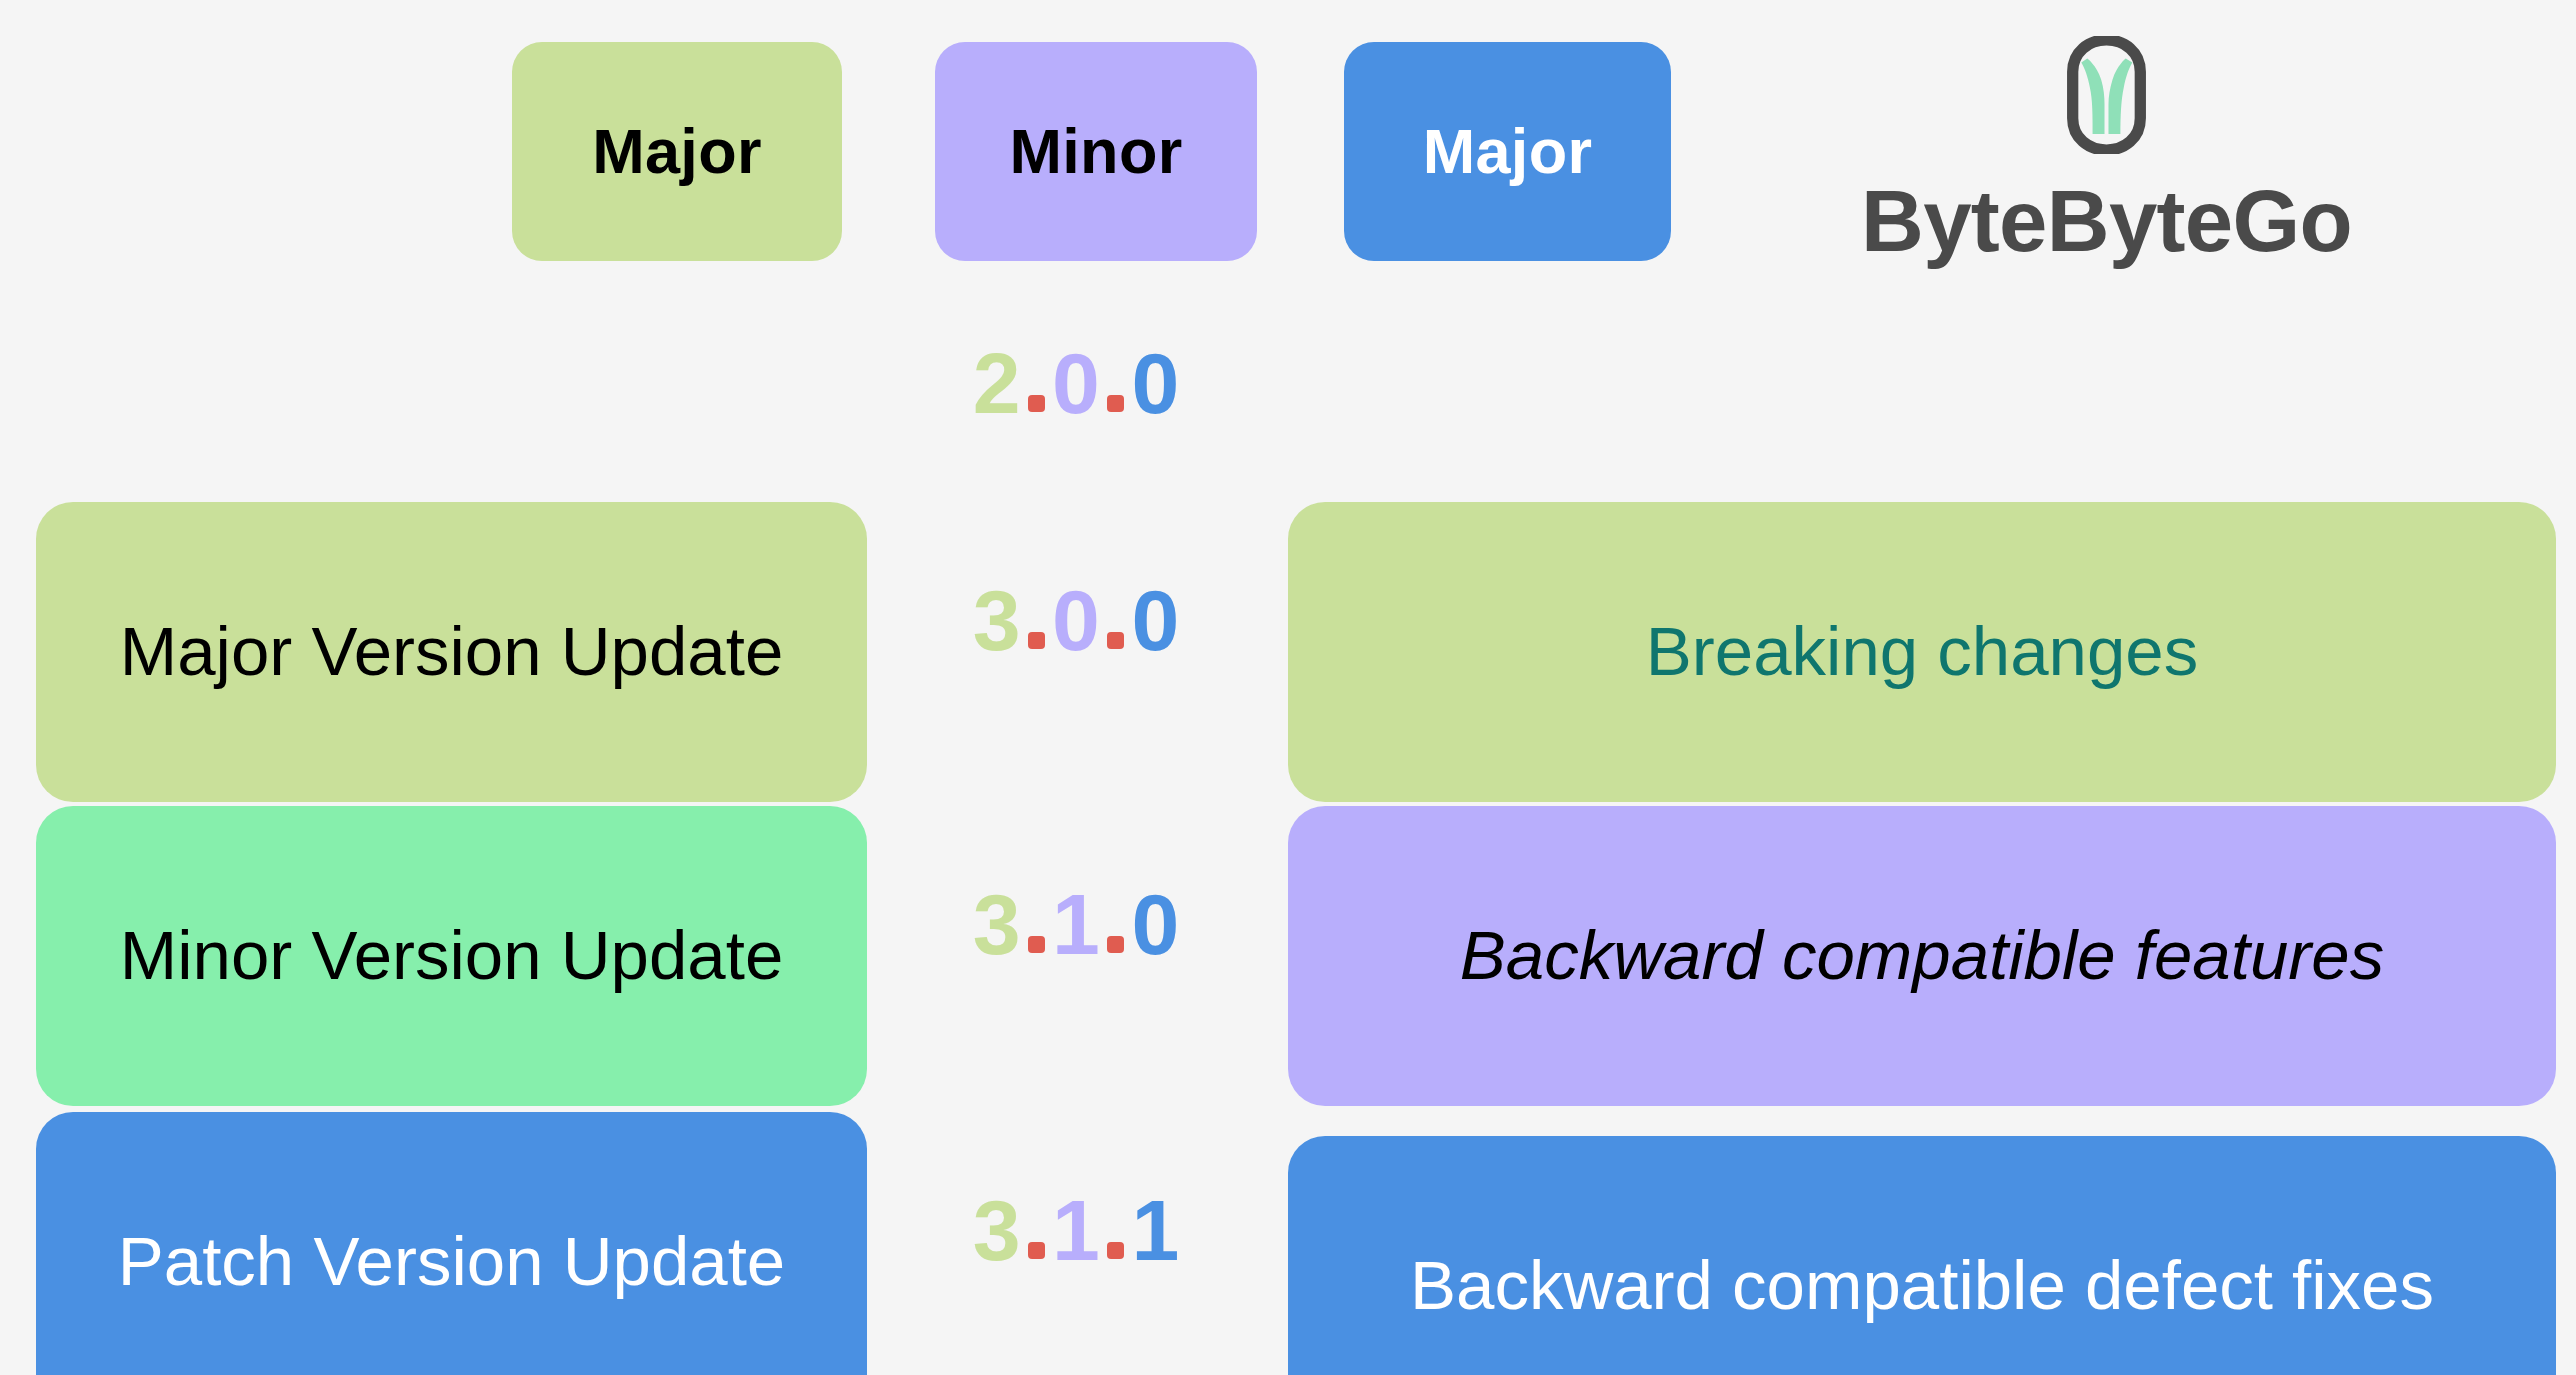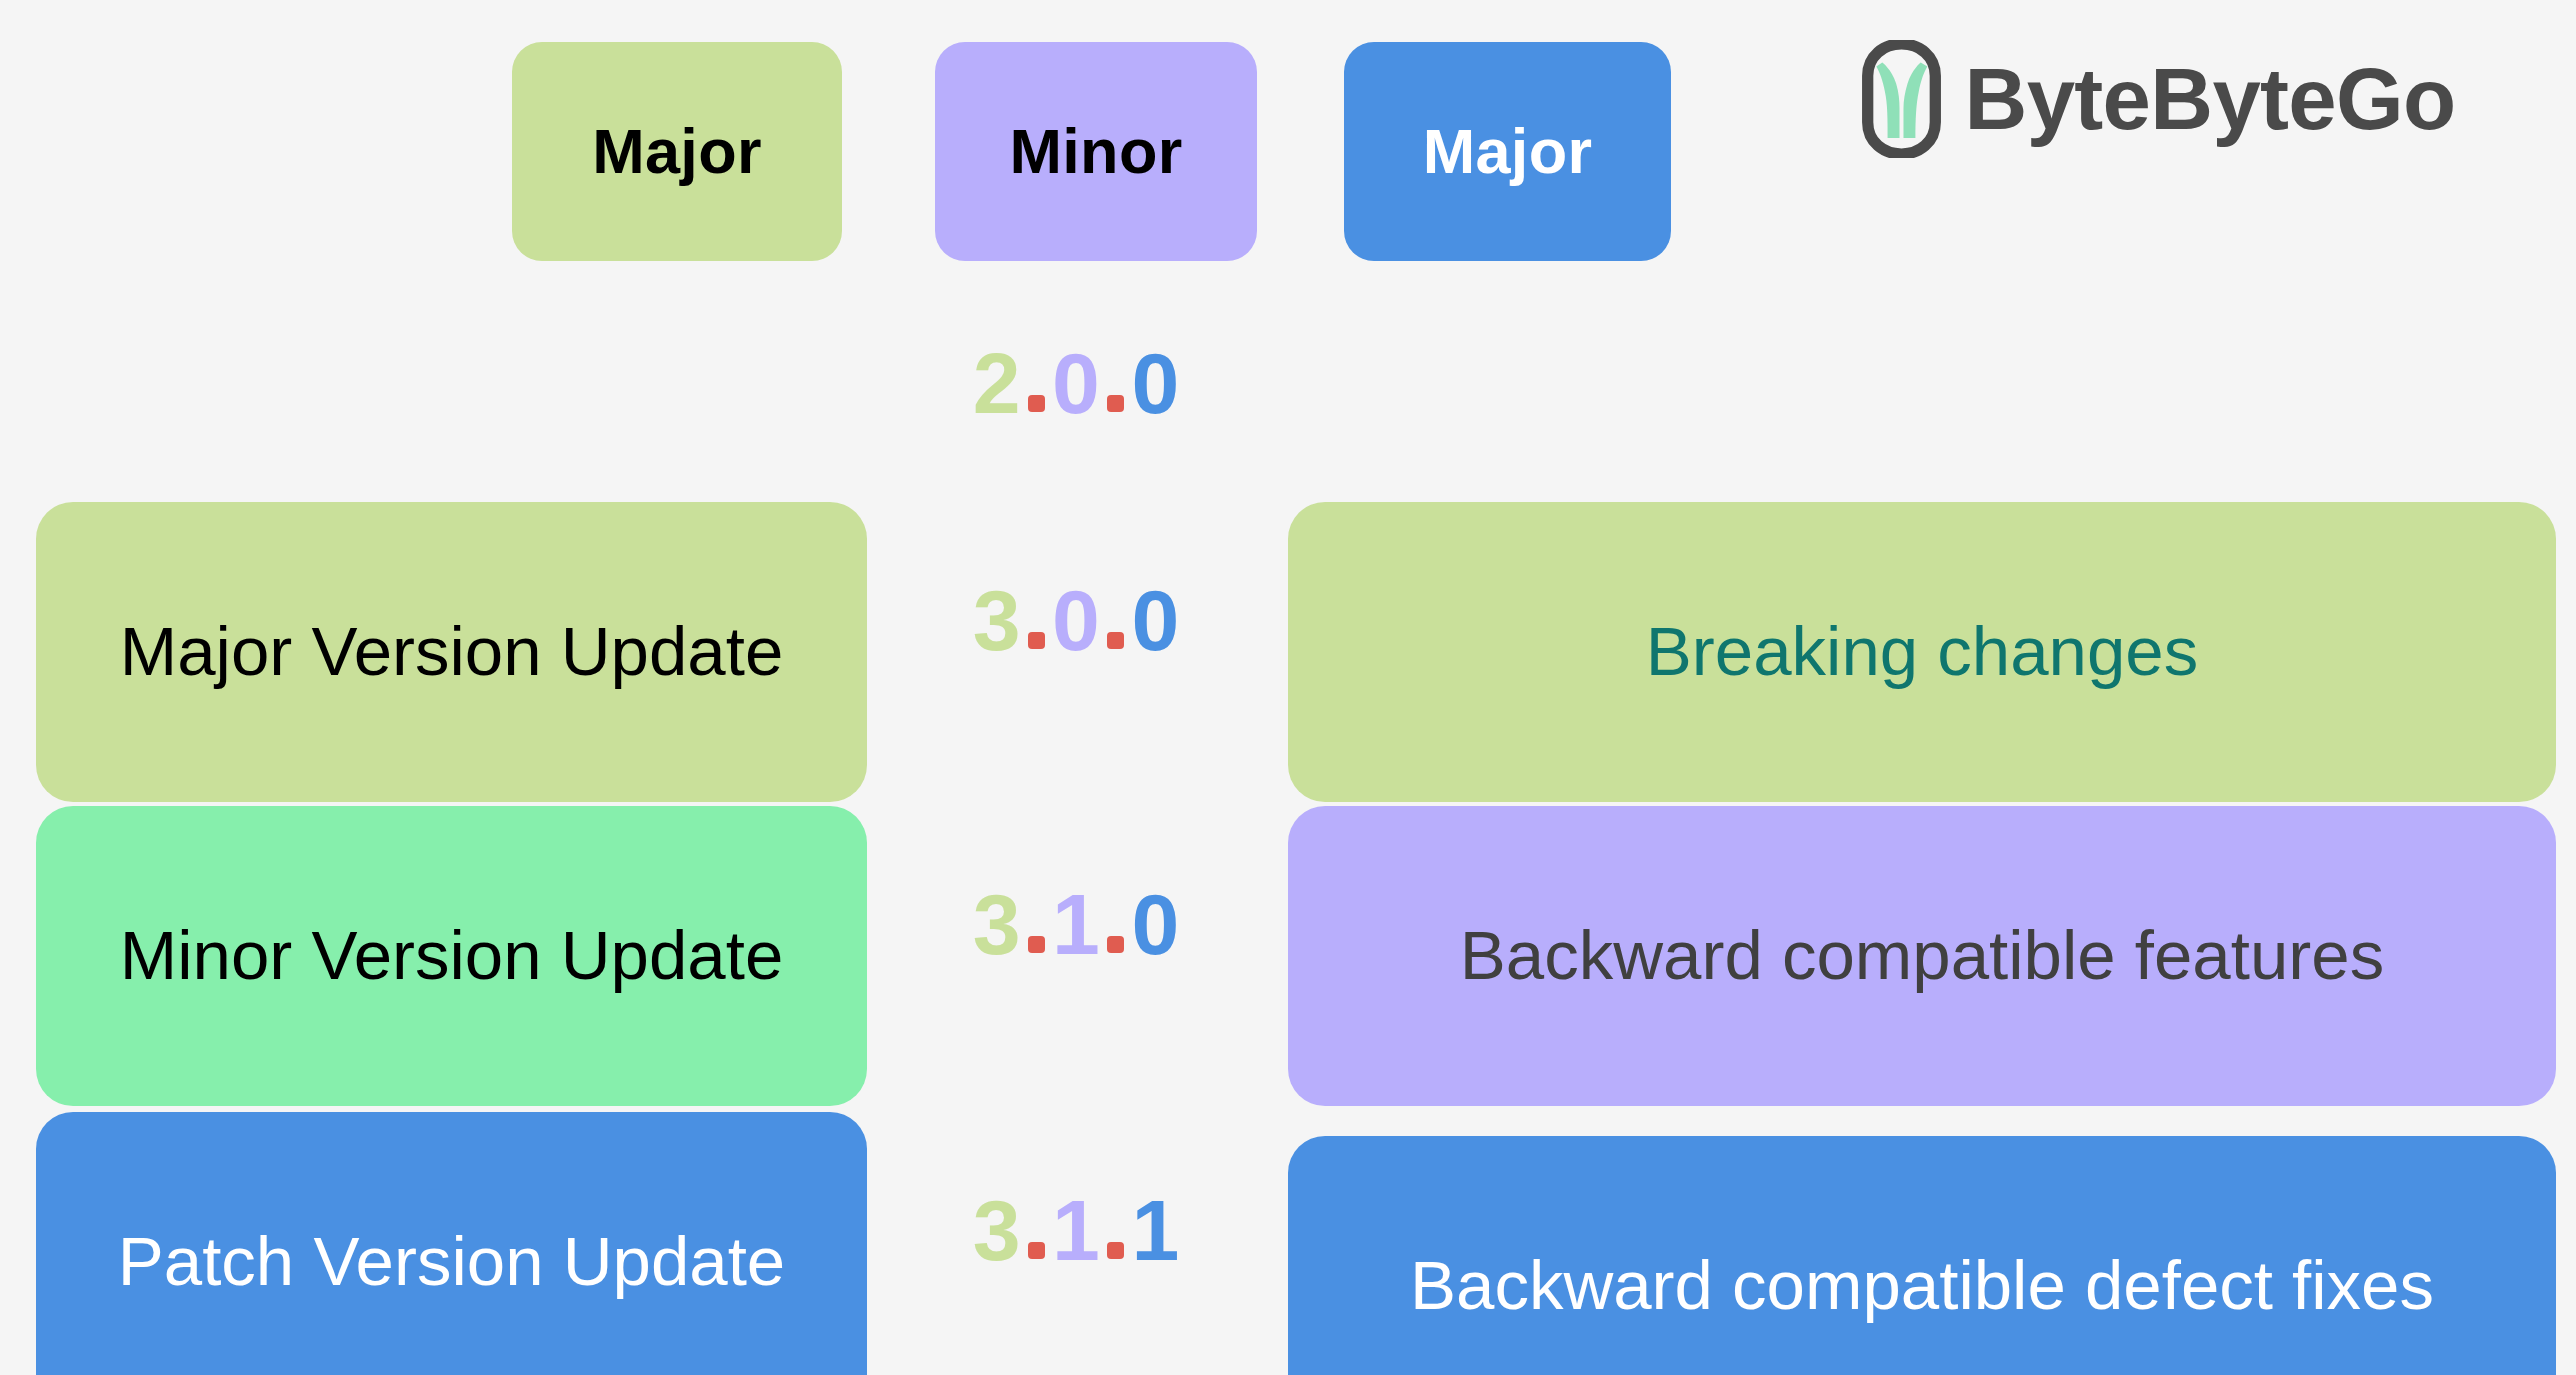--- a/index.html
+++ b/index.html
@@ -47,20 +47,21 @@
 
   
   .logo-wrap {
     position: absolute;
     left: 1861px;
     top: 36px;
     display: flex;
     align-items: center;
     gap: 22.5px;
     height: 125px;
+    flex-direction: column;
   }
   .logo-mark {
     width: 81px;
     height: 118px;
     flex: 0 0 auto;
   }
   .logo-text {
     font-size: 87px;
     font-weight: bold;
     color: #4a4a4a;
@@ -193,21 +194,21 @@
     </div>
 
     <div class="version">
       <span class="seg" style="color:#c9e09a;">3</span>
       <span class="dot" style="background:#e05c50;"></span>
       <span class="seg" style="color:#b8aefc;">1</span>
       <span class="dot" style="background:#e05c50;"></span>
       <span class="seg" style="color:#4a90e2;">0</span>
     </div>
 
-    <div class="pill pill-right" style="background:#b8aefc;color:#404040;">
+    <div class="pill pill-right" style="background:#b8aefc;color:#000000;font-style:italic;">
       <span>Backward compatible features</span>
     </div>
   </div>
 
   <div class="row row-3">
     <div class="pill pill-left" style="background:#4a90e2;color:#ffffff;">
       <span>Patch Version Update</span>
     </div>
 
     <div class="version">

